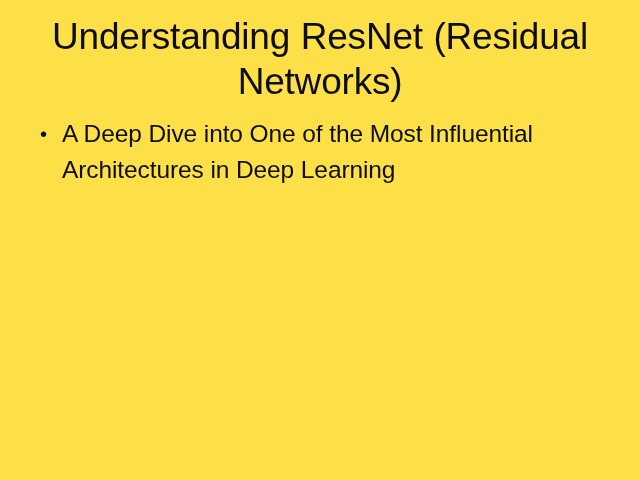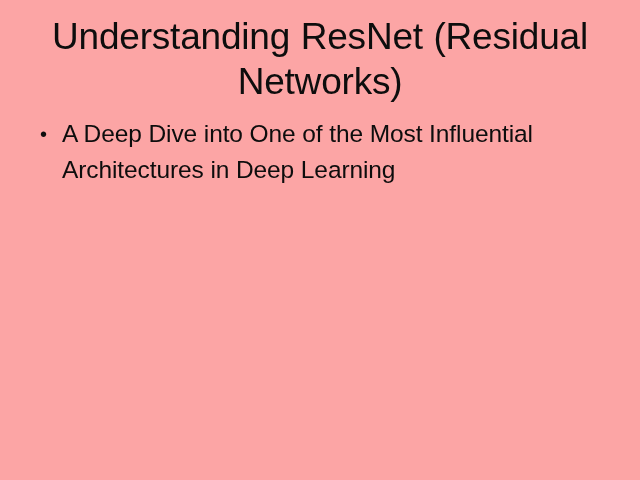--- a/index.html
+++ b/index.html
@@ -6,21 +6,21 @@
   html, body {
     margin: 0;
     padding: 0;
     background: #ffffff;
   }
 
   .slide {
     position: relative;
     width: 640px;
     height: 480px;
-    background: #fca5a5;
+    background: #fde047;
     overflow: hidden;
     font-family: "Liberation Sans", "DejaVu Sans", sans-serif;
     -webkit-font-smoothing: antialiased;
   }
 
   
   .title-block {
     position: absolute;
     left: 32px;
     top: 14px;

